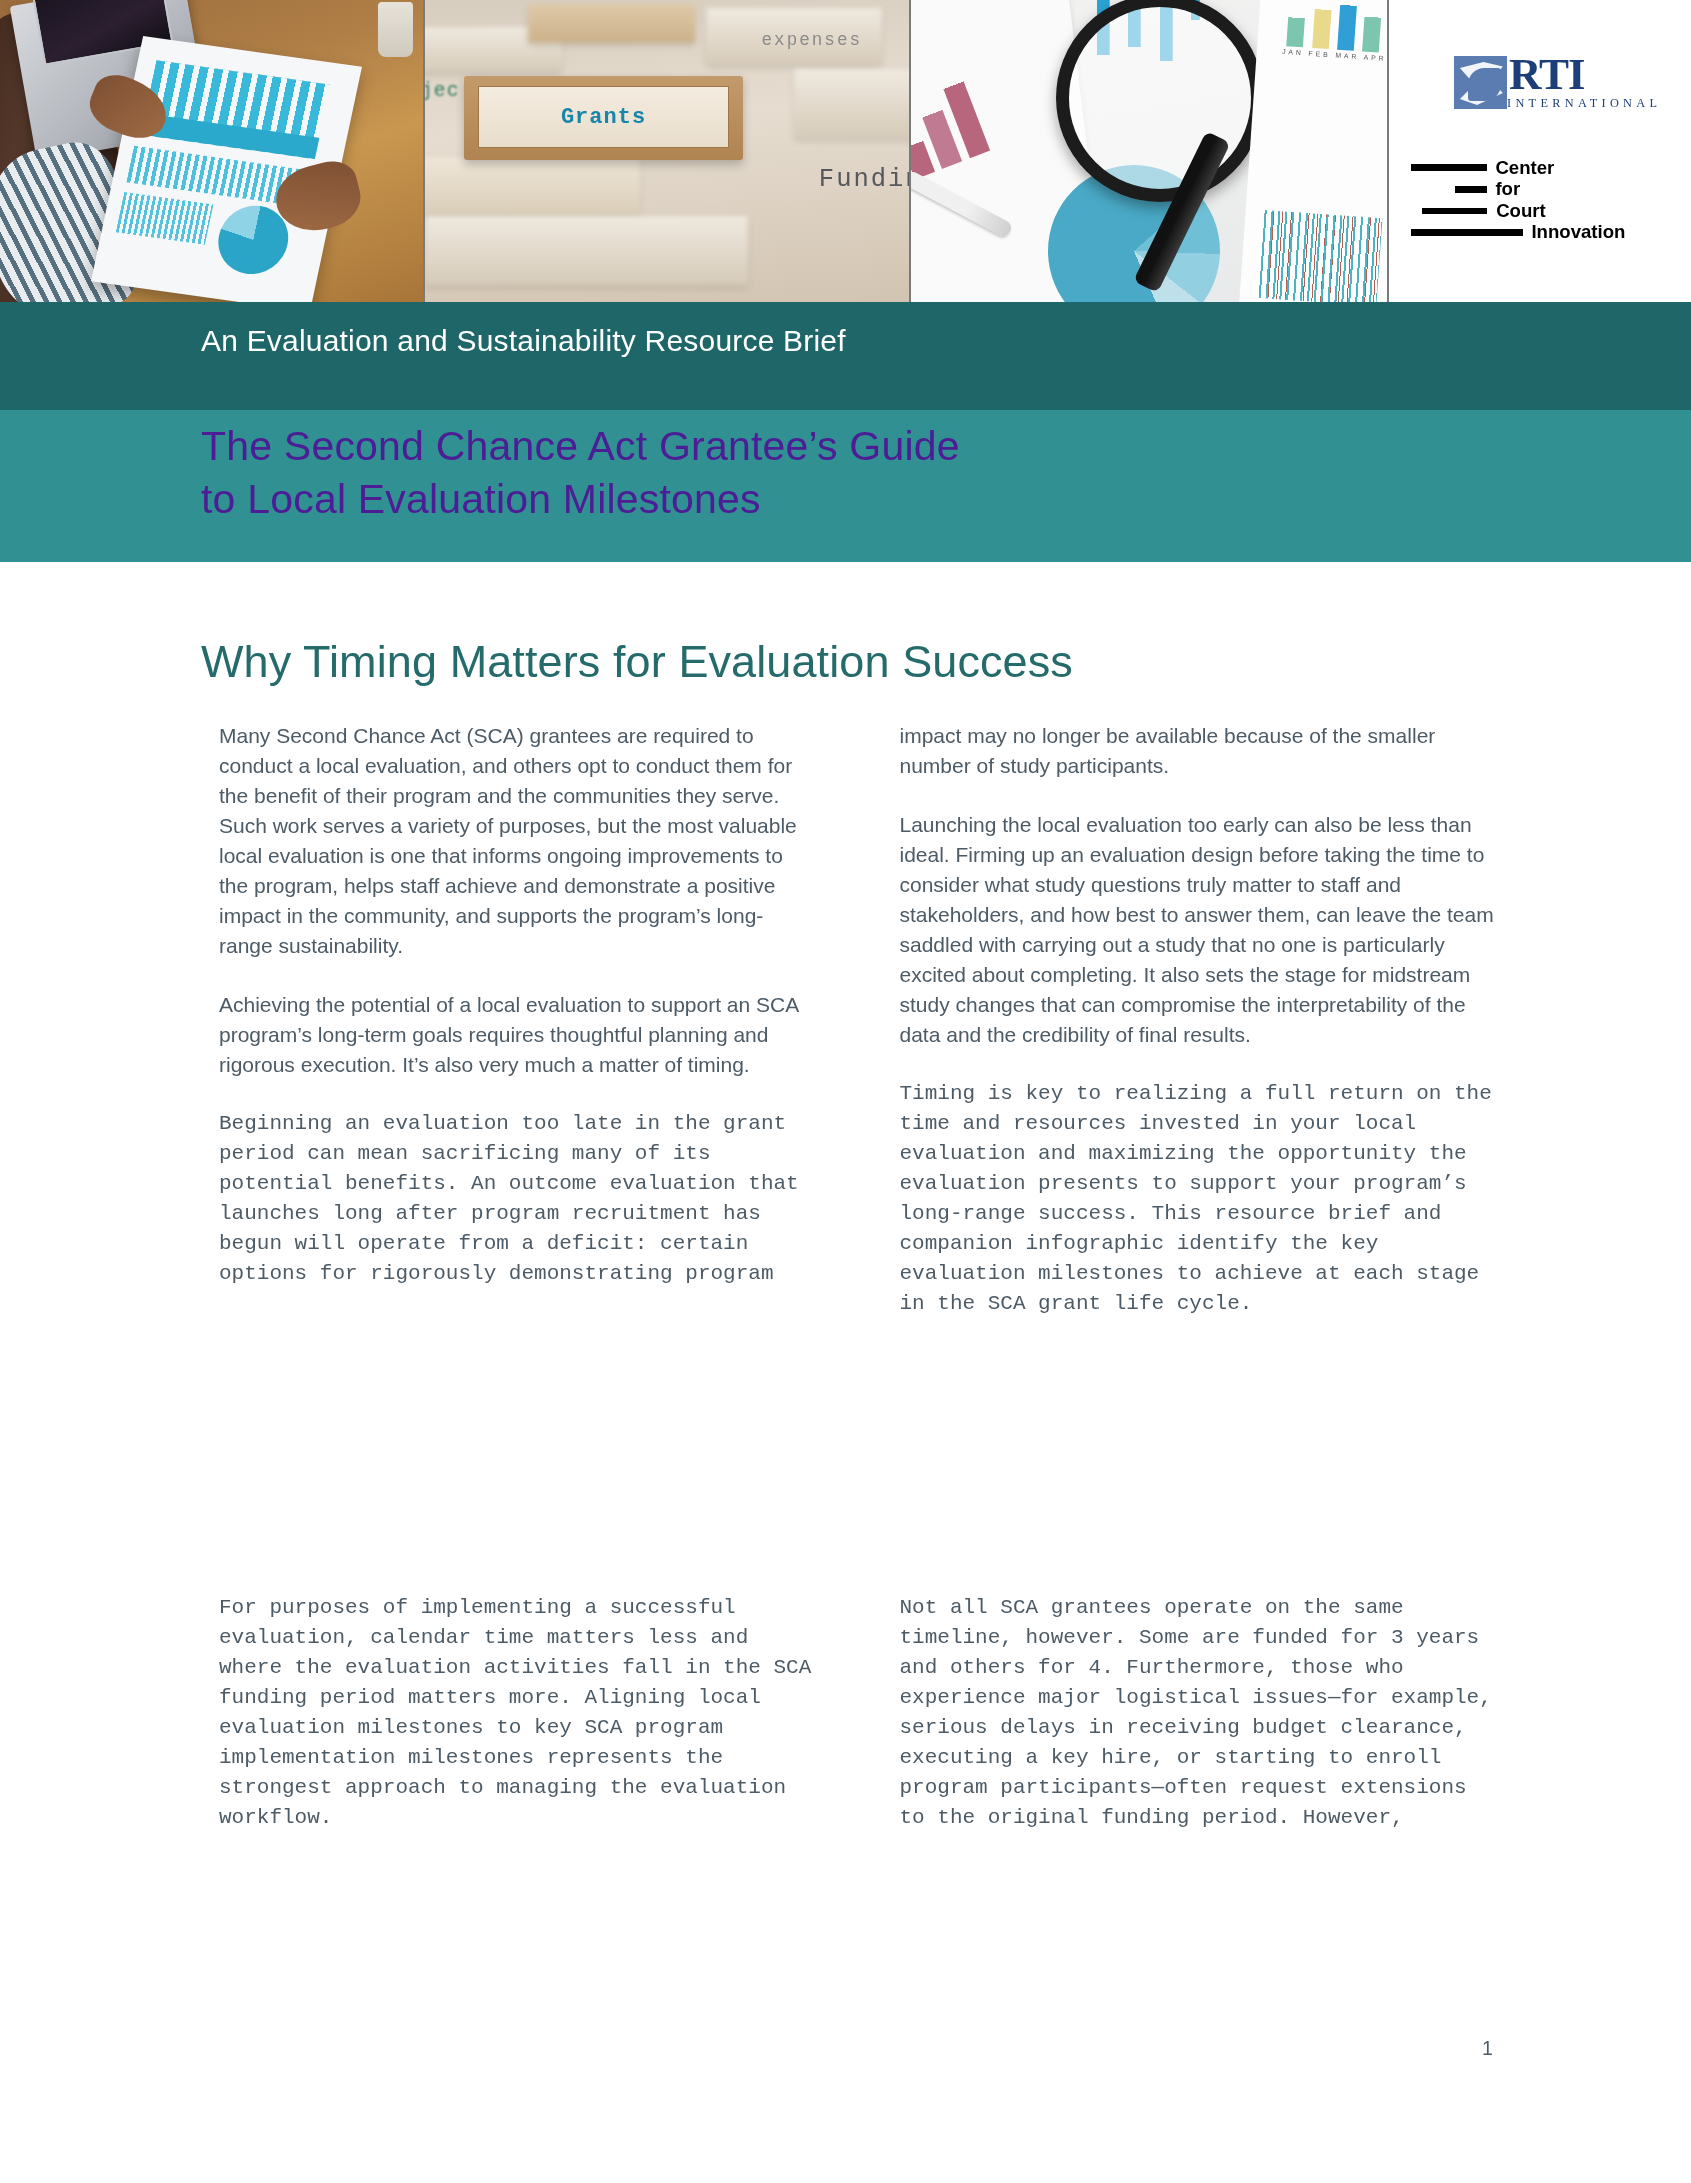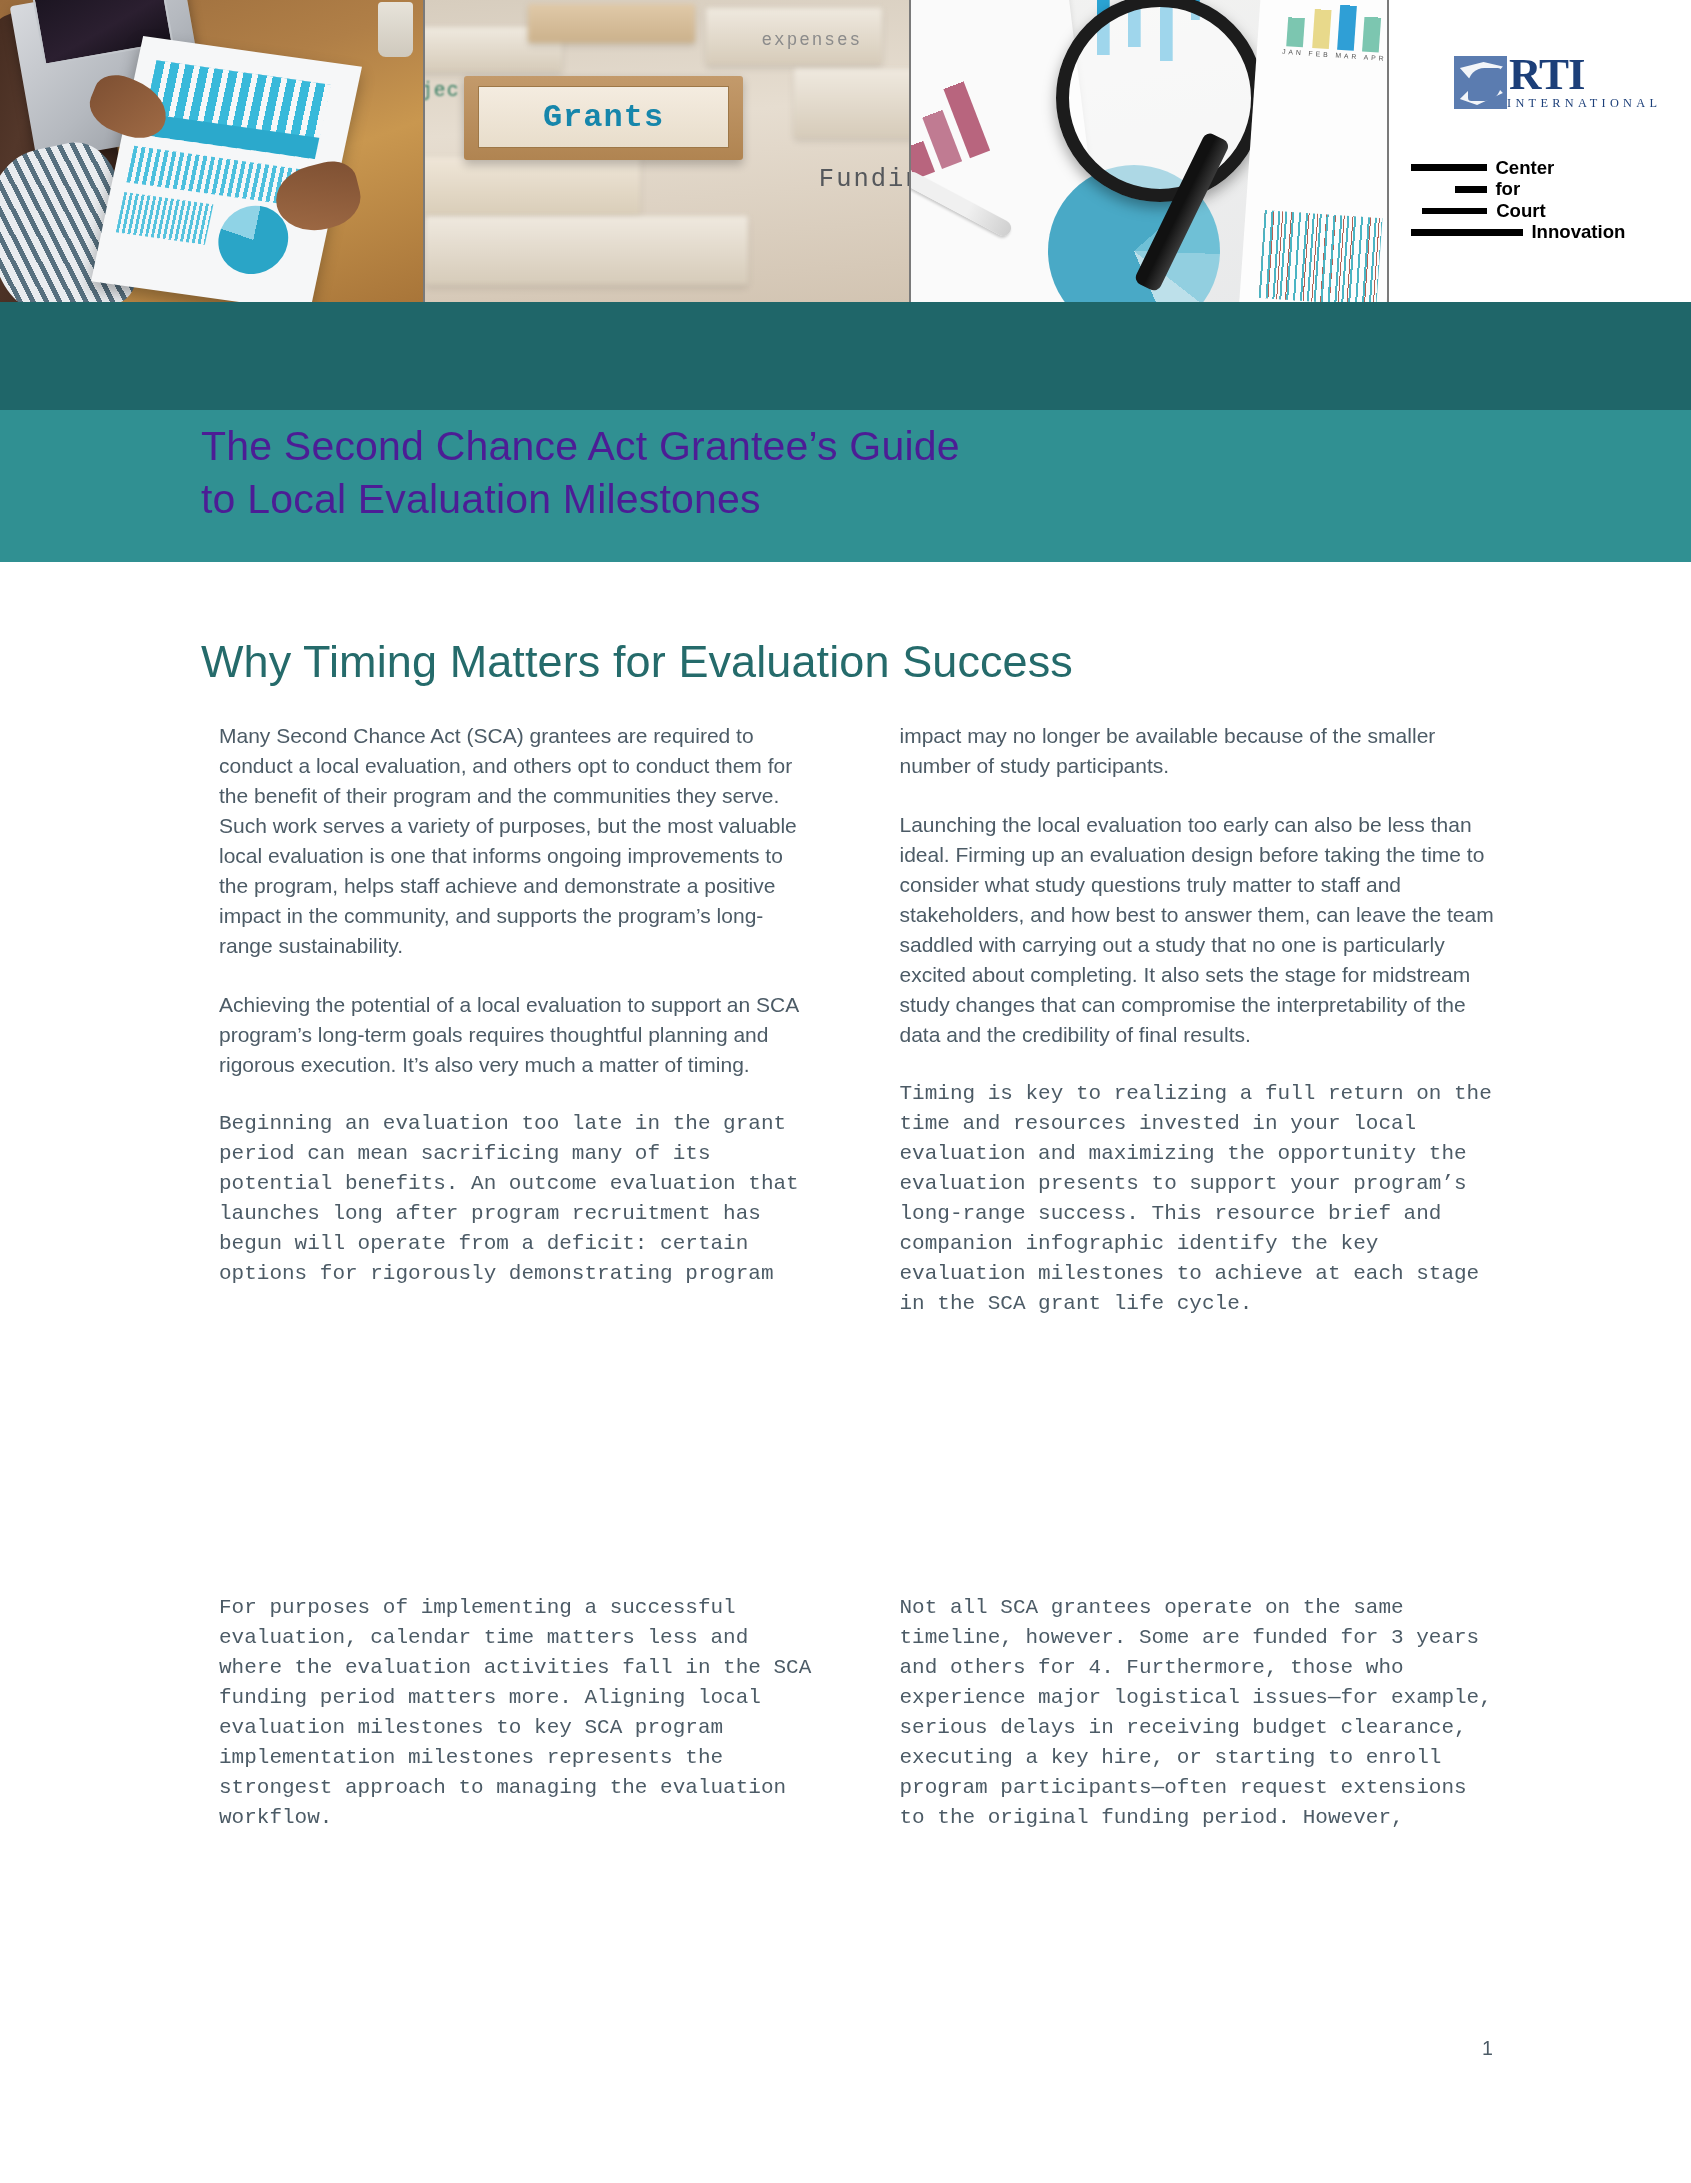--- a/index.html
+++ b/index.html
@@ -165,21 +165,21 @@
   .p2-tab-inner {
     position: absolute; left: 13.7px; top: 9.8px; right: 13.7px; bottom: 11.8px;
     background: linear-gradient(180deg,#f4ece0,#e8ddcb);
     border: 1px solid #9d7747;
   }
   .p2-grants {
     position: absolute; left: 0; right: 0; top: 50%;
     transform: translateY(-50%);
     text-align: center;
     font-family: "Liberation Mono", monospace;
-    font-size: 32px; font-weight: bold; color: #1686ab;
+    font-size: 22px; font-weight: bold; color: #1686ab;
     letter-spacing: 1px;
   }
 
   
   .p3-bg { position: absolute; inset: 0; background: linear-gradient(170deg,#f2f2f1 0%, #e8e9ea 100%); }
   .p3-doc-l {
     position: absolute; left: -19.6px; top: -9.8px; width: 196px; height: 323px;
     background: #fafafa; transform: rotate(-7deg);
     box-shadow: 0 2px 5.9px rgba(0,0,0,0.10);
   }
@@ -464,20 +464,21 @@
         <div class="cci-row">
           <div class="cci-rule" style="width:112px"></div>
           <div class="cci-label">Innovation</div>
         </div>
       </div>
     </div>
   </div>
 
   <div class="band-dark"></div>
   <div class="band-light"></div>
+  <div class="band-subtitle">An Evaluation and Sustainability Resource Brief</div>
   <div class="band-title">
     <div>The Second Chance Act Grantee’s Guide</div>
     <div>to Local Evaluation Milestones</div>
   </div>
 
   <div class="content">
     <h1 class="section-title">Why Timing Matters for Evaluation Success</h1>
     <div class="cols">
       <div class="col">
         <p>Many Second Chance Act (SCA) grantees are required to conduct a local evaluation, and others opt to conduct them for the benefit of their program and the communities they serve. Such work serves a variety of purposes, but the most valuable local evaluation is one that informs ongoing improvements to the program, helps staff achieve and demonstrate a positive impact in the community, and supports the program’s long-range sustainability.</p>

